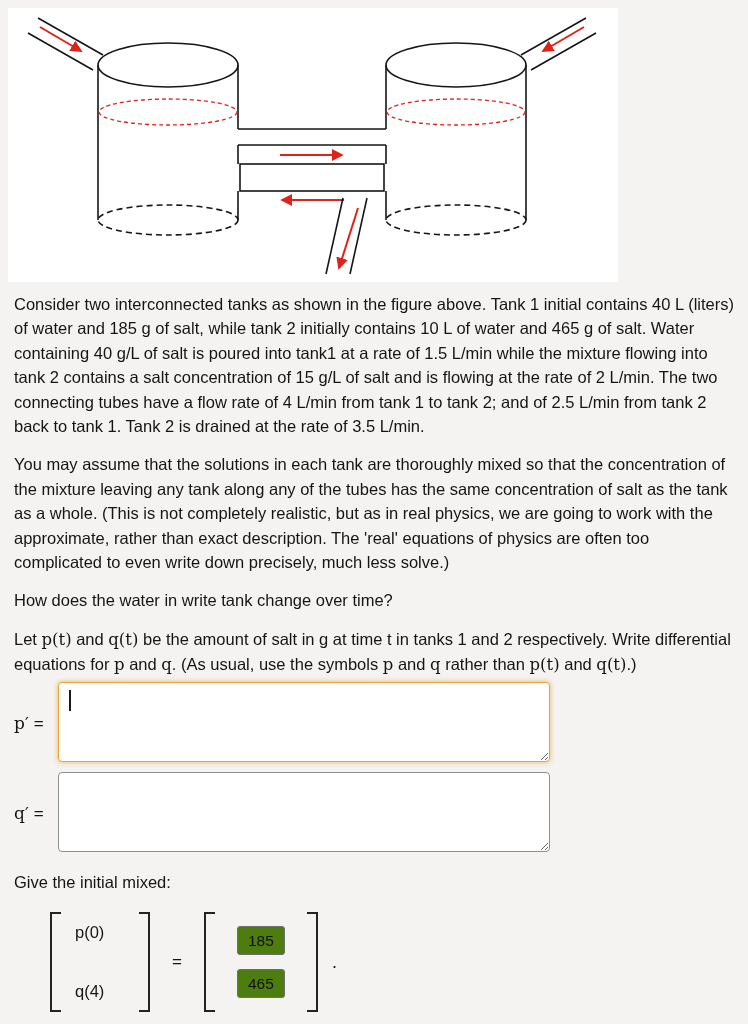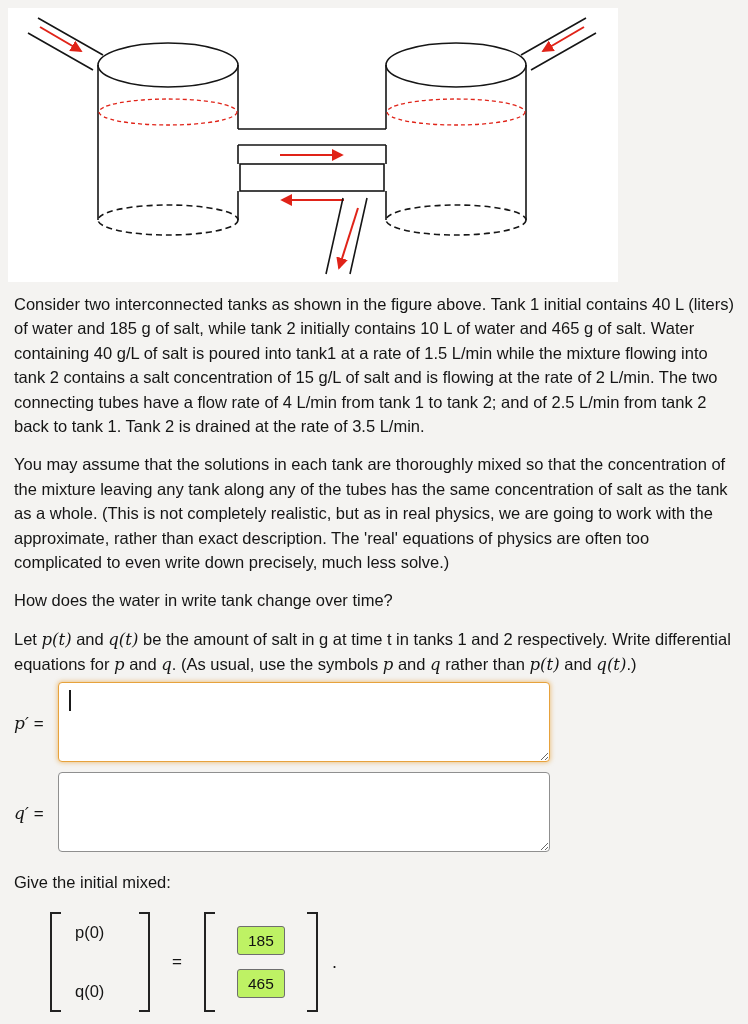--- a/index.html
+++ b/index.html
@@ -25,21 +25,21 @@
     background:var(--figure-bg,#fff);
   }
   .fig path,.fig ellipse,.fig rect{fill:none;stroke-linecap:butt;}
   .fig .ink{stroke:#161616;stroke-width:1.6;}
   .fig .dash{stroke-dasharray:6 4;}
   .fig .red{stroke:var(--arrow-red,#e02318);stroke-width:2;}
   .fig .red-dash{stroke:var(--arrow-red,#e02318);stroke-width:1.3;stroke-dasharray:4 3;}
   .content{padding:0 14px;}
   p.para{margin:14px 0 0 0;line-height:1.48;}
   p.para:first-of-type{margin-top:10px;}
-  .math{font-family:"DejaVu Serif",serif;font-style:italic;}
+  .math{font-family:"DejaVu Serif",serif;}
   .ans-row{display:flex;align-items:center;margin:6px 0 0 0;}
   .ans-row.first{margin-top:4px;}
   .ans-label{width:44px;flex:0 0 44px;font-size:17px;}
   .ans-label .eq{margin-left:5px;}
   .ta-wrap{position:relative;display:inline-block;}
   textarea.ans{
     width:492px;height:80px;
     border:1px solid var(--input-border,#8f8f8f);
     border-radius:4px;background:#fff;
     font-family:"Liberation Sans",sans-serif;font-size:16px;
@@ -60,21 +60,21 @@
   .bracket.right{border-left:none;}
   .matrix-col{
     height:100px;display:flex;flex-direction:column;
     justify-content:space-evenly;
   }
   .matrix-col.labels{width:78px;padding-left:14px;gap:30px;}
   .matrix-col.inputs{width:92px;align-items:center;}
   .mat-eq{margin:0 22px;font-size:17px;}
   input.cell{
     width:48px;height:29px;
-    border:1px solid #6e6e6e;border-radius:3px;background:#bef264;
+    border:1px solid #6e6e6e;border-radius:3px;background:#4d7c0f;
     font-family:"Liberation Sans",sans-serif;font-size:15.5px;
     text-align:center;color:#111;padding:1px 4px;
   }
   .period{margin-left:14px;font-size:18px;}
 </style>
 </head>
 <body>
 
 <div class="page">
 
@@ -157,21 +157,21 @@
         <textarea class="ans" style=""></textarea>
       </div>
     </div>
 
     <p class="para init-heading">Give the initial mixed:</p>
 
     <div class="matrix-row">
       <div class="bracket left"></div>
       <div class="matrix-col labels">
         <span>p(0)</span>
-        <span>q(0)</span>
+        <span>q(4)</span>
       </div>
       <div class="bracket right"></div>
 
       <span class="mat-eq">=</span>
 
       <div class="bracket left"></div>
       <div class="matrix-col inputs">
         <input class="cell" type="text" value="185" style="">
         <input class="cell" type="text" value="465" style="">
       </div>

